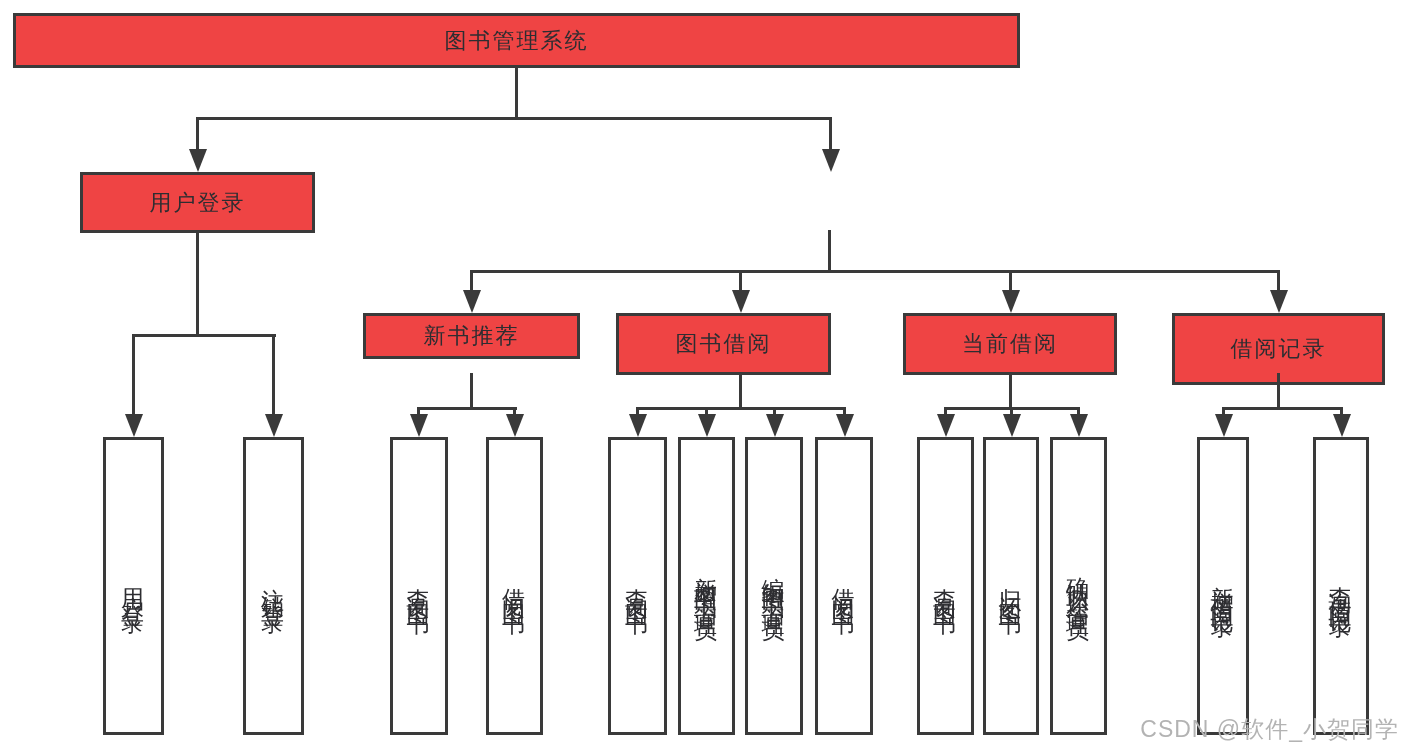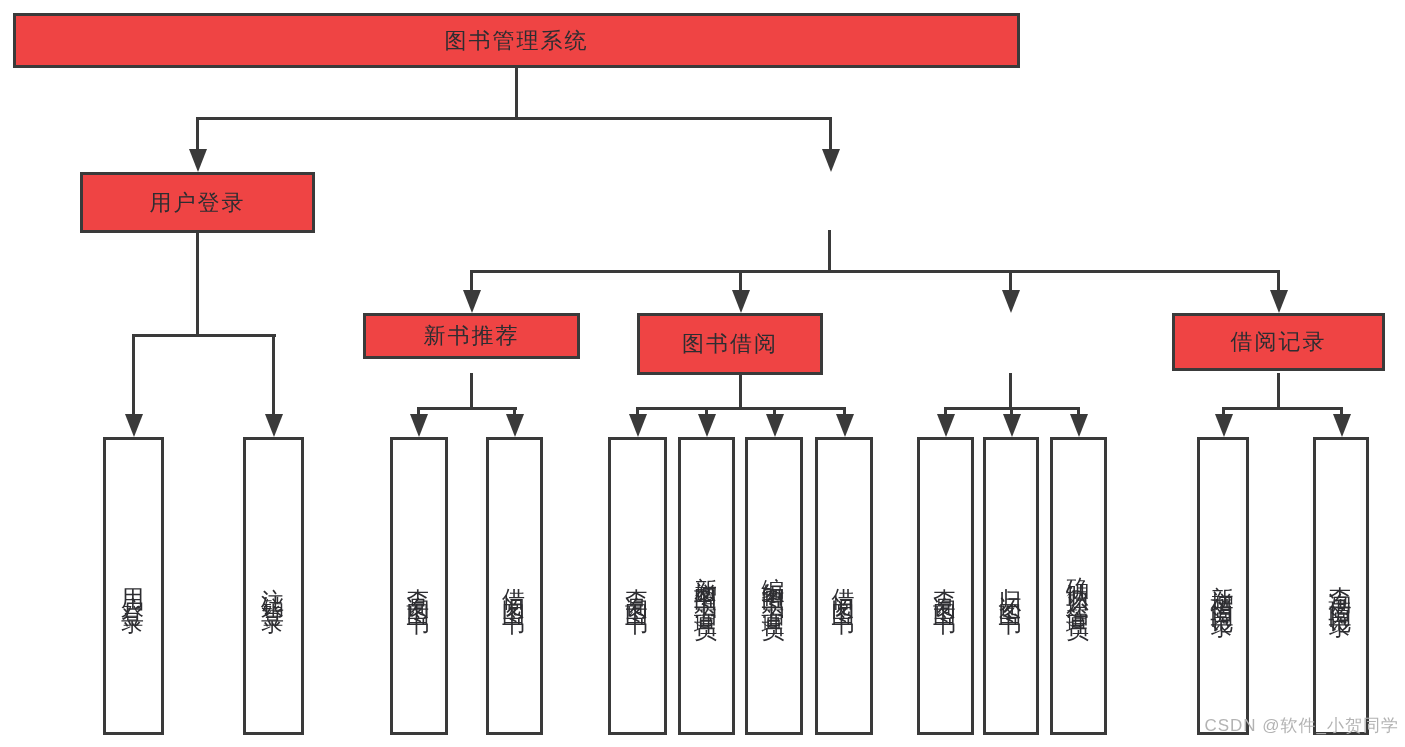--- a/index.html
+++ b/index.html
@@ -41,21 +41,21 @@
     content:"";position:absolute;left:50%;bottom:-23px;
     transform:translateX(-50%);
     width:0;height:0;
     border-left:9px solid transparent;
     border-right:9px solid transparent;
     border-top:23px solid #3a3a3a;
   }
   .watermark{
     position:absolute;
     top:714px;right:6px;
-    font-size:17px;color:#b3b3b3;letter-spacing:1px;
+    font-size:23px;color:#b3b3b3;letter-spacing:1px;
     z-index:5;
   }
 </style>
 </head>
 <body>
 
 <div id="canvas">
 
   <div class="hbox" style="left:13px;top:13px;width:1007px;height:55px;">图书管理系统</div>
 
@@ -72,22 +72,23 @@
   <div class="arrow" style="left:272px;top:334px;height:80px;"></div>
 
   <div class="vline" style="left:828px;top:230px;height:43px;"></div>
   <div class="hline" style="left:470px;top:270px;width:810px;"></div>
   <div class="arrow" style="left:470px;top:270px;height:20px;"></div>
   <div class="arrow" style="left:739px;top:270px;height:20px;"></div>
   <div class="arrow" style="left:1009px;top:270px;height:20px;"></div>
   <div class="arrow" style="left:1277px;top:270px;height:20px;"></div>
 
   <div class="hbox" style="left:363px;top:313px;width:217px;height:46px;">新书推荐</div>
-  <div class="hbox" style="left:637px;top:313px;width:186px;height:62px;">图书借阅</div>
-  <div class="hbox" style="left:1172px;top:313px;width:213px;height:58px;">借阅记录</div>
+  <div class="hbox" style="left:616px;top:313px;width:215px;height:62px;">图书借阅</div>
+  <div class="hbox" style="left:903px;top:313px;width:214px;height:62px;">当前借阅</div>
+  <div class="hbox" style="left:1172px;top:313px;width:213px;height:72px;">借阅记录</div>
 
   <div class="vline" style="left:470px;top:373px;height:37px;"></div>
   <div class="hline" style="left:417px;top:407px;width:100px;"></div>
   <div class="arrow" style="left:417px;top:407px;height:7px;"></div>
   <div class="arrow" style="left:513px;top:407px;height:7px;"></div>
 
   <div class="vline" style="left:739px;top:373px;height:37px;"></div>
   <div class="hline" style="left:636px;top:407px;width:209px;"></div>
   <div class="arrow" style="left:636px;top:407px;height:7px;"></div>
   <div class="arrow" style="left:705px;top:407px;height:7px;"></div>

